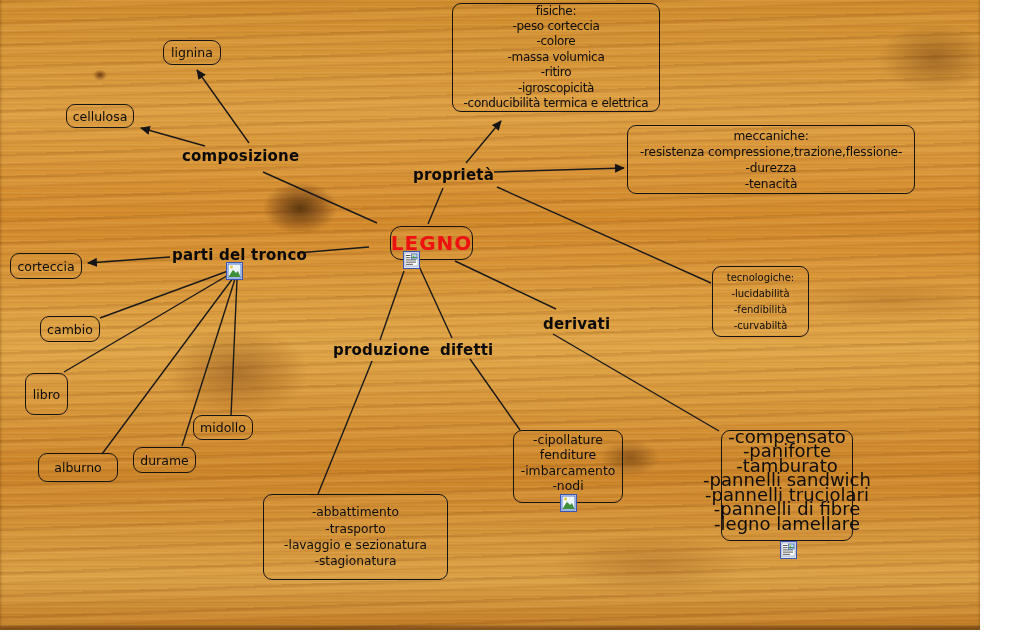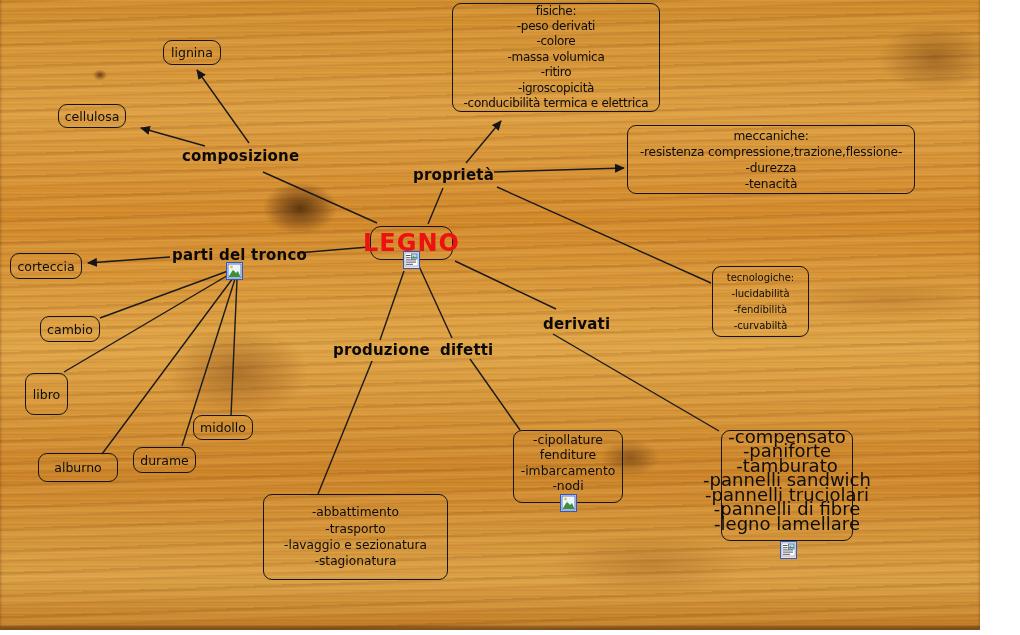--- a/index.html
+++ b/index.html
@@ -39,21 +39,21 @@
     box-sizing:border-box;
   }
   .detail{flex-direction:column;justify-content:center;}
   .detail .ln{white-space:nowrap;}
   .blabel{
     position:absolute;font-weight:bold;font-size:15px;color:#0a0a0a;
     white-space:nowrap;letter-spacing:0.2px;
   }
   #legno-box{
     border:1.6px solid #151515;border-radius:11px;
-    font-weight:bold;font-size:24px;letter-spacing:1px;
+    font-weight:bold;font-size:20px;letter-spacing:1px;margin-left:20px;
   }
   .icon{position:absolute;width:17px;height:18px;}
   .fs-fisiche{font-size:12px;line-height:15.4px;letter-spacing:-0.3px;}
   .fs-mecc{font-size:12.2px;line-height:16px;letter-spacing:-0.2px;}
   .fs-tecn{font-size:10px;line-height:16px;}
   .fs-prod{font-size:12.2px;line-height:16.4px;}
   .fs-dif{font-size:12.4px;line-height:15.3px;padding-bottom:8px;}
   .fs-der{font-size:18px;line-height:14.4px;padding-bottom:10px;}
 </style>
 </head>
@@ -133,21 +133,21 @@
 <div class="blabel" style="left:440px;top:341px">
   <span>difetti</span>
 </div>
 <div class="blabel" style="left:543px;top:315px">
   <span>derivati</span>
 </div>
 
 <div class="node box" style="left:163px;top:40px;width:58px;height:25px">
   <span>lignina</span>
 </div>
-<div class="node box" style="left:58px;top:104px;width:68px;height:24px">
+<div class="node box" style="left:66px;top:104px;width:68px;height:24px">
   <span>cellulosa</span>
 </div>
 <div class="node box" style="left:10px;top:253px;width:72px;height:26px">
   <span>corteccia</span>
 </div>
 <div class="node box" style="left:40px;top:316px;width:60px;height:26px">
   <span>cambio</span>
 </div>
 <div class="node box" style="left:25px;top:373px;width:43px;height:42px">
   <span>libro</span>
@@ -157,21 +157,21 @@
 </div>
 <div class="node box" style="left:133px;top:447px;width:63px;height:26px">
   <span>durame</span>
 </div>
 <div class="node box" style="left:193px;top:415px;width:60px;height:25px">
   <span>midollo</span>
 </div>
 
 <div class="node box detail fs-fisiche" style="left:452px;top:3px;width:208px;height:109px">
   <div class="ln">fisiche:</div>
-  <div class="ln">-peso derivati</div>
+  <div class="ln">-peso corteccia</div>
   <div class="ln">-colore</div>
   <div class="ln">-massa volumica</div>
   <div class="ln">-ritiro</div>
   <div class="ln">-igroscopicità</div>
   <div class="ln">-conducibilità termica e elettrica</div>
 </div>
 
 <div class="node box detail fs-mecc" style="left:627px;top:125px;width:288px;height:69px">
   <div class="ln">meccaniche:</div>
   <div class="ln">-resistenza compressione,trazione,flessione-</div>

